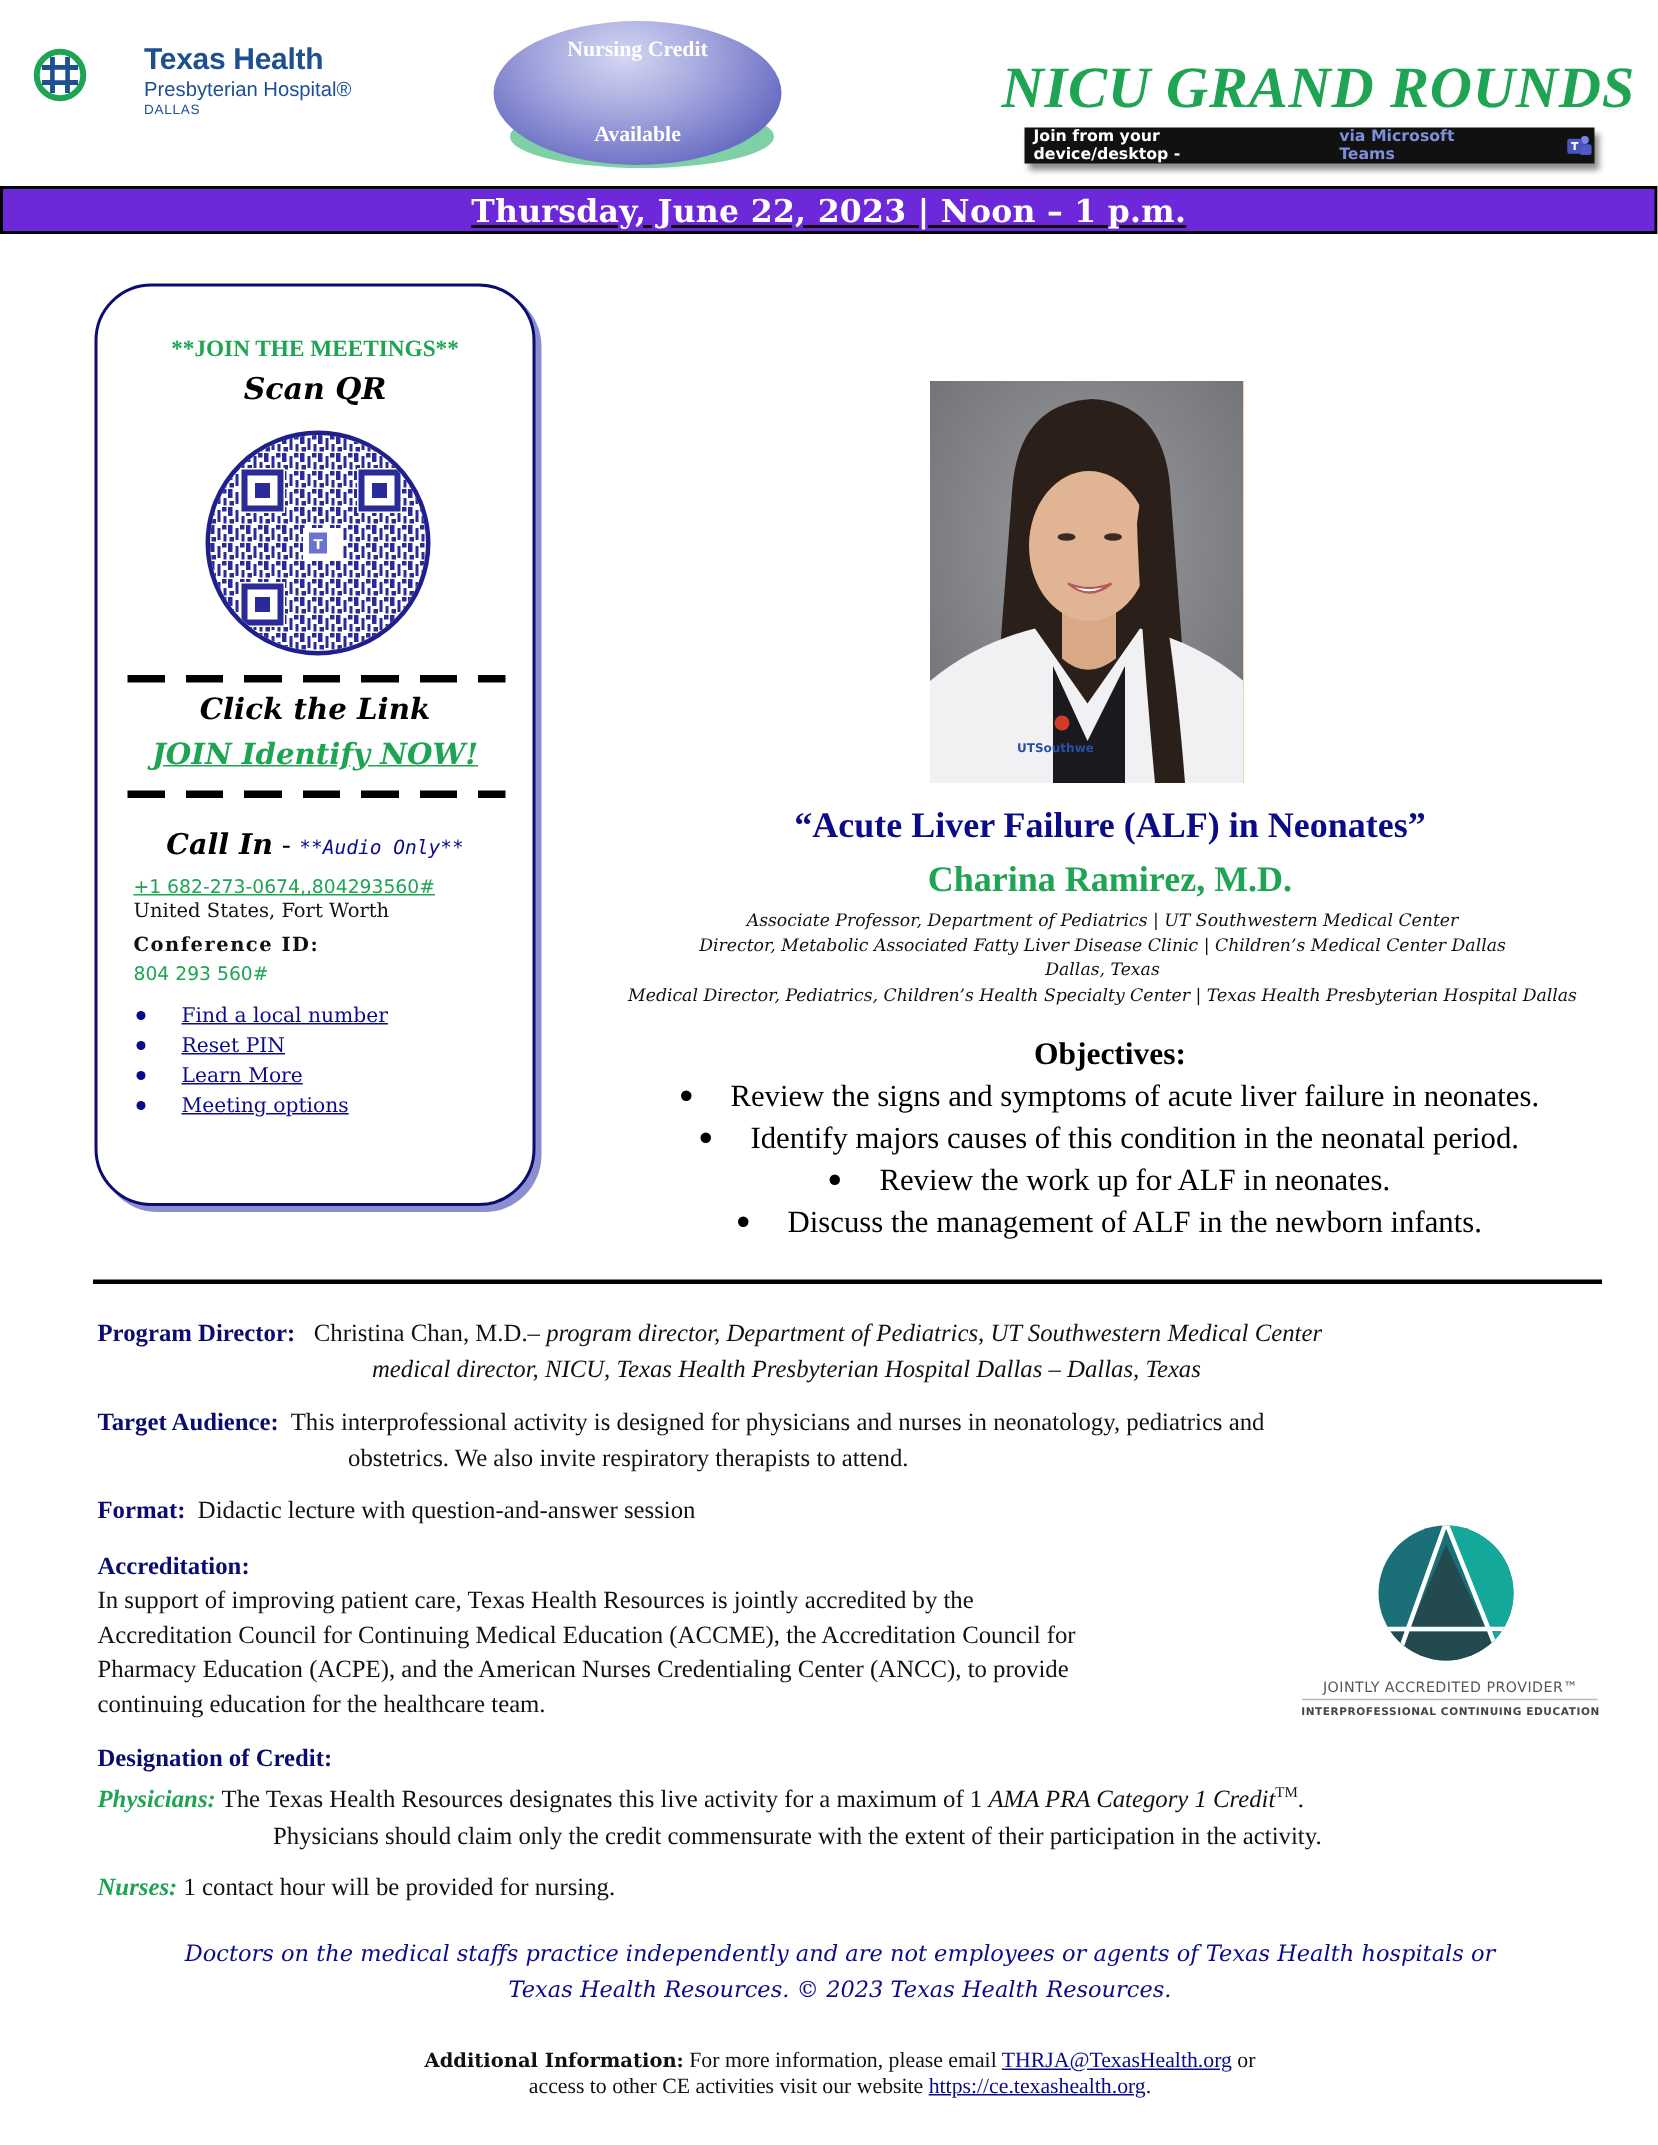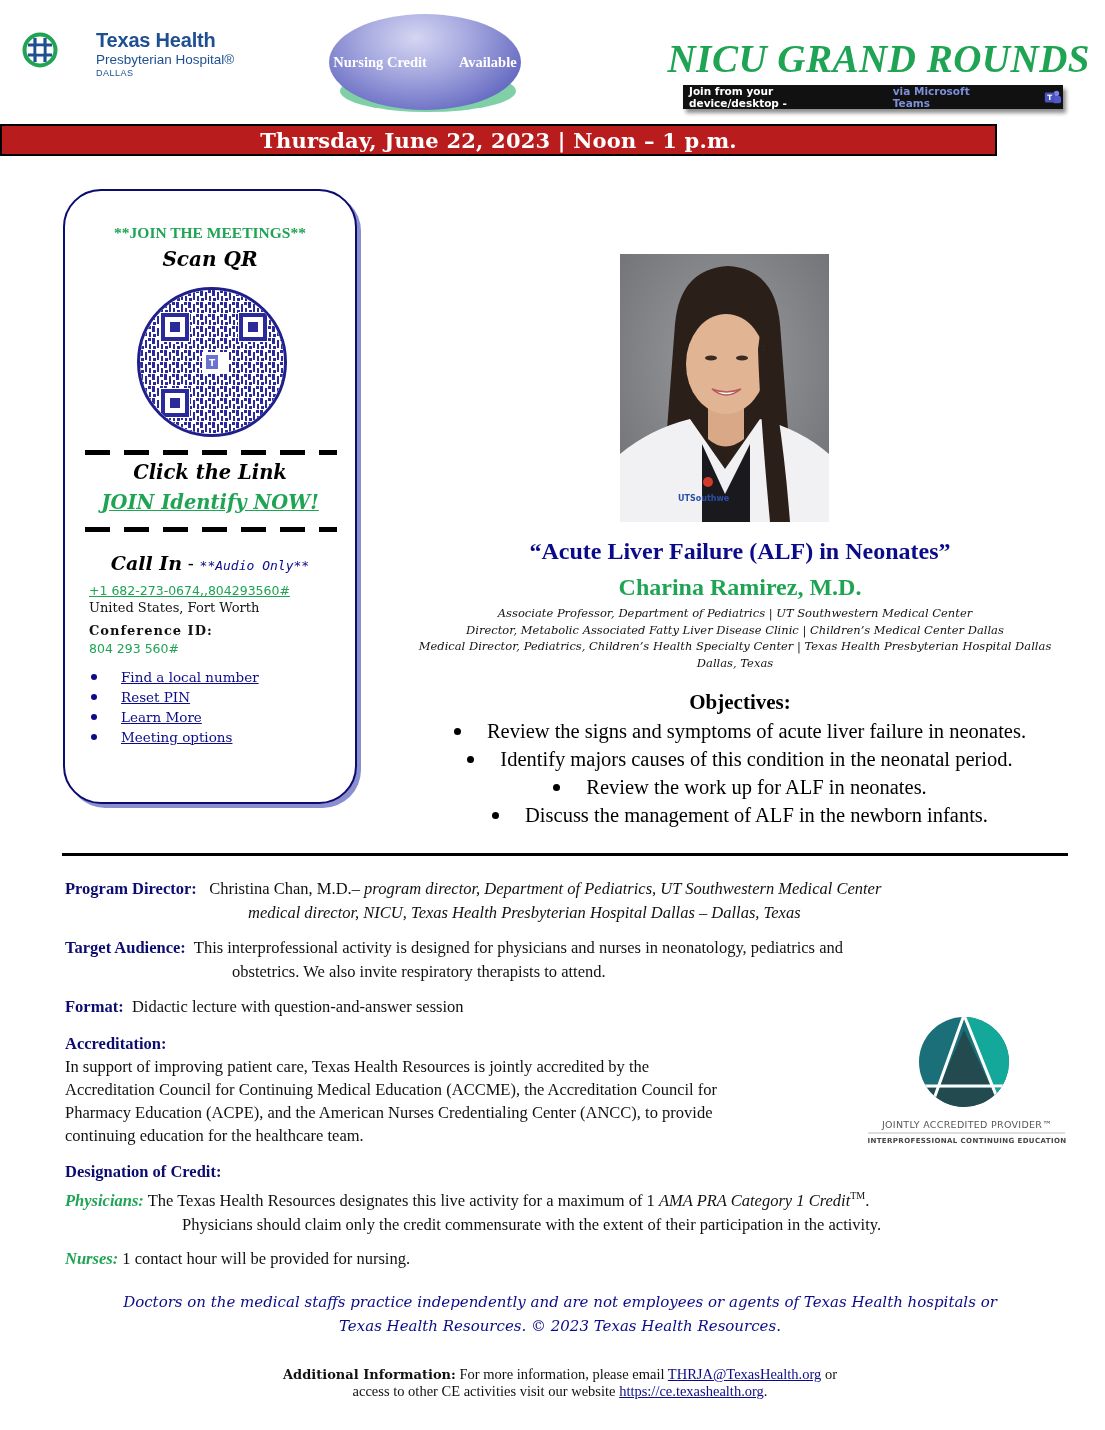--- a/index.html
+++ b/index.html
@@ -12,31 +12,31 @@
   .logo { left: 22px; top: 30px; width: 220px; height: 56px; display: flex; align-items: flex-start; }
   .logo-mark { width: 36px; height: 36px; margin-right: 6px; margin-top: 2px; }
   .logo-text { display: flex; flex-direction: column; line-height: 1; }
   .logo-title { font-family: "Liberation Sans", sans-serif; font-weight: bold; font-size: 20px; color: #1d4f91; letter-spacing: -0.2px; }
   .logo-sub { font-family: "Liberation Sans", sans-serif; font-size: 13.5px; color: #1d4f91; margin-top: 3px; }
   .logo-city { font-family: "Liberation Sans", sans-serif; font-size: 9px; color: #1d4f91; margin-top: 2px; letter-spacing: 0.5px; }
 
   .credit-oval-shadow { left: 340px; top: 70px; width: 176px; height: 42px; border-radius: 50%; background: #7fd0a6; }
   .credit-oval { left: 329px; top: 14px; width: 192px; height: 96px; border-radius: 50%;
      background: radial-gradient(ellipse at 45% 25%, #d4d6f2 0%, #a7aadf 35%, #6b6fc4 75%, #4d51ae 100%);
-     display: flex; flex-direction: row; align-items: center; justify-content: center; }
+     display: flex; flex-direction: column; align-items: center; justify-content: center; }
   .credit-oval span { font-family: "Liberation Serif", serif; font-weight: bold; color: #ffffff; font-size: 14.5px; line-height: 25px; }
 
   .event-title { left: 600px; top: 18px; width: 490px; text-align: right; font-family: "Liberation Serif", serif; font-weight: bold; font-style: italic; color: #1fa454; font-size: 39px; letter-spacing: 0.5px; margin-top: 18px; }
 
   .teams-banner { left: 683px; top: 85px; width: 380px; height: 24px; background: #111; box-shadow: 3px 4px 4px rgba(0,0,0,0.45);
      display: flex; align-items: center; padding-left: 6px; font-family: "DejaVu Sans", sans-serif; font-weight: bold; font-size: 10.5px; color: #fff; }
   .teams-banner .via { color: #7d8fd8; margin-left: 4px; }
   .teams-icon { margin-left: 12px; width: 22px; height: 18px; position: relative; }
 
-  .date-bar { left: 0; top: 124px; width: 997px; height: 32px; background: #b91c1c; border: 2px solid #000; display: flex; align-items: center; justify-content: center; }
+  .date-bar { left: 0; top: 124px; width: 1105px; height: 32px; background: #6d28d9; border: 2px solid #000; display: flex; align-items: center; justify-content: center; text-decoration: underline; }
   .date-bar span { font-family: "DejaVu Serif", serif; font-weight: bold; color: #fff; font-size: 21px; letter-spacing: 0.2px; }
 
   
   .join-card { left: 63px; top: 189px; width: 294px; height: 615px; border: 2.5px solid #0b0b70; border-radius: 38px; box-shadow: 4px 4px 0 #8b8fd0; background: #fff; }
   .jc-heading { position: absolute; left: 0; top: 33px; width: 100%; text-align: center; font-family: "Liberation Serif", serif; font-weight: bold; color: #1fa454; font-size: 15.5px; }
   .jc-scan { position: absolute; left: 0; top: 56px; width: 100%; text-align: center; font-family: "DejaVu Serif", serif; font-weight: bold; font-style: italic; color: #000; font-size: 20px; }
   .qr { position: absolute; left: 72px; top: 96px; width: 150px; height: 150px; border-radius: 50%; border: 3px solid #20208c; overflow: hidden; background: #fff; }
   .dash-line { position: absolute; left: 20px; width: 252px; height: 5px;
      background: repeating-linear-gradient(90deg, #000 0 25px, transparent 25px 39px); }
   .jc-click { position: absolute; left: 0; top: 270px; width: 100%; text-align: center; font-family: "DejaVu Serif", serif; font-weight: bold; font-style: italic; font-size: 19.5px; color: #000; }
@@ -220,22 +220,22 @@
     <circle cx="88" cy="228" r="5" fill="#d23b2a"></circle>
     <text x="58" y="247" font-size="8" fill="#2a4fa8" font-family="DejaVu Sans, sans-serif" font-weight="bold">UTSouthwe</text>
   </svg>
 </div>
 
 <div class="abs talk-title">“Acute Liver Failure (ALF) in Neonates”</div>
 <div class="abs speaker-name">Charina Ramirez, M.D.</div>
 <div class="abs speaker-roles">
   <div>Associate Professor, Department of Pediatrics | UT Southwestern Medical Center</div>
   <div>Director, Metabolic Associated Fatty Liver Disease Clinic | Children’s Medical Center Dallas</div>
+  <div>Dallas, Texas</div>
   <div>Medical Director, Pediatrics, Children’s Health Specialty Center | Texas Health Presbyterian Hospital Dallas</div>
-  <div>Dallas, Texas</div>
 </div>
 
 <div class="abs obj-title">Objectives:</div>
 <ul class="abs obj-list">
   <li><span class="b"></span><span>Review the signs and symptoms of acute liver failure in neonates.</span></li>
   <li><span class="b"></span><span>Identify majors causes of this condition in the neonatal period.</span></li>
   <li><span class="b"></span><span>Review the work up for ALF in neonates.</span></li>
   <li><span class="b"></span><span>Discuss the management of ALF in the newborn infants.</span></li>
 </ul>
 

